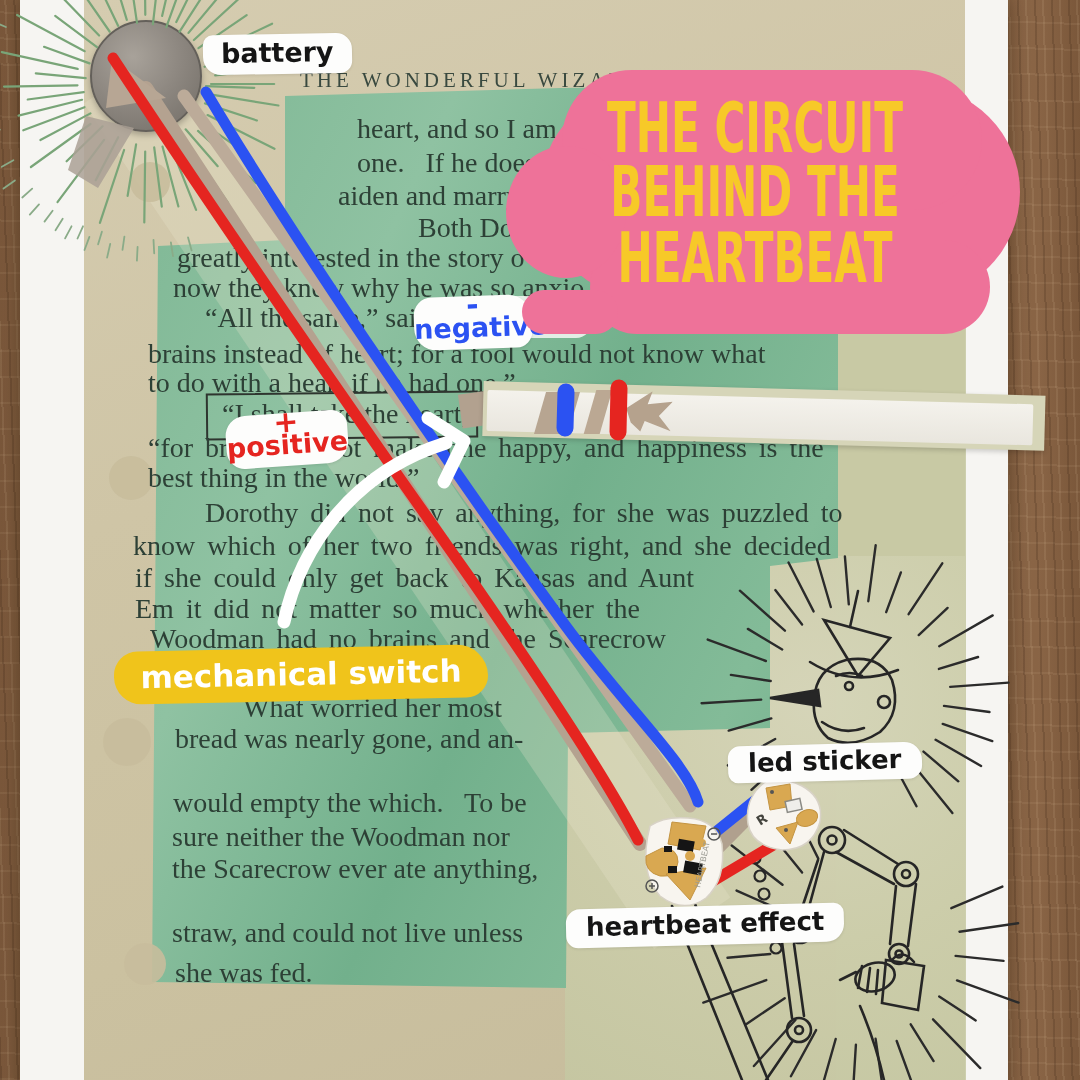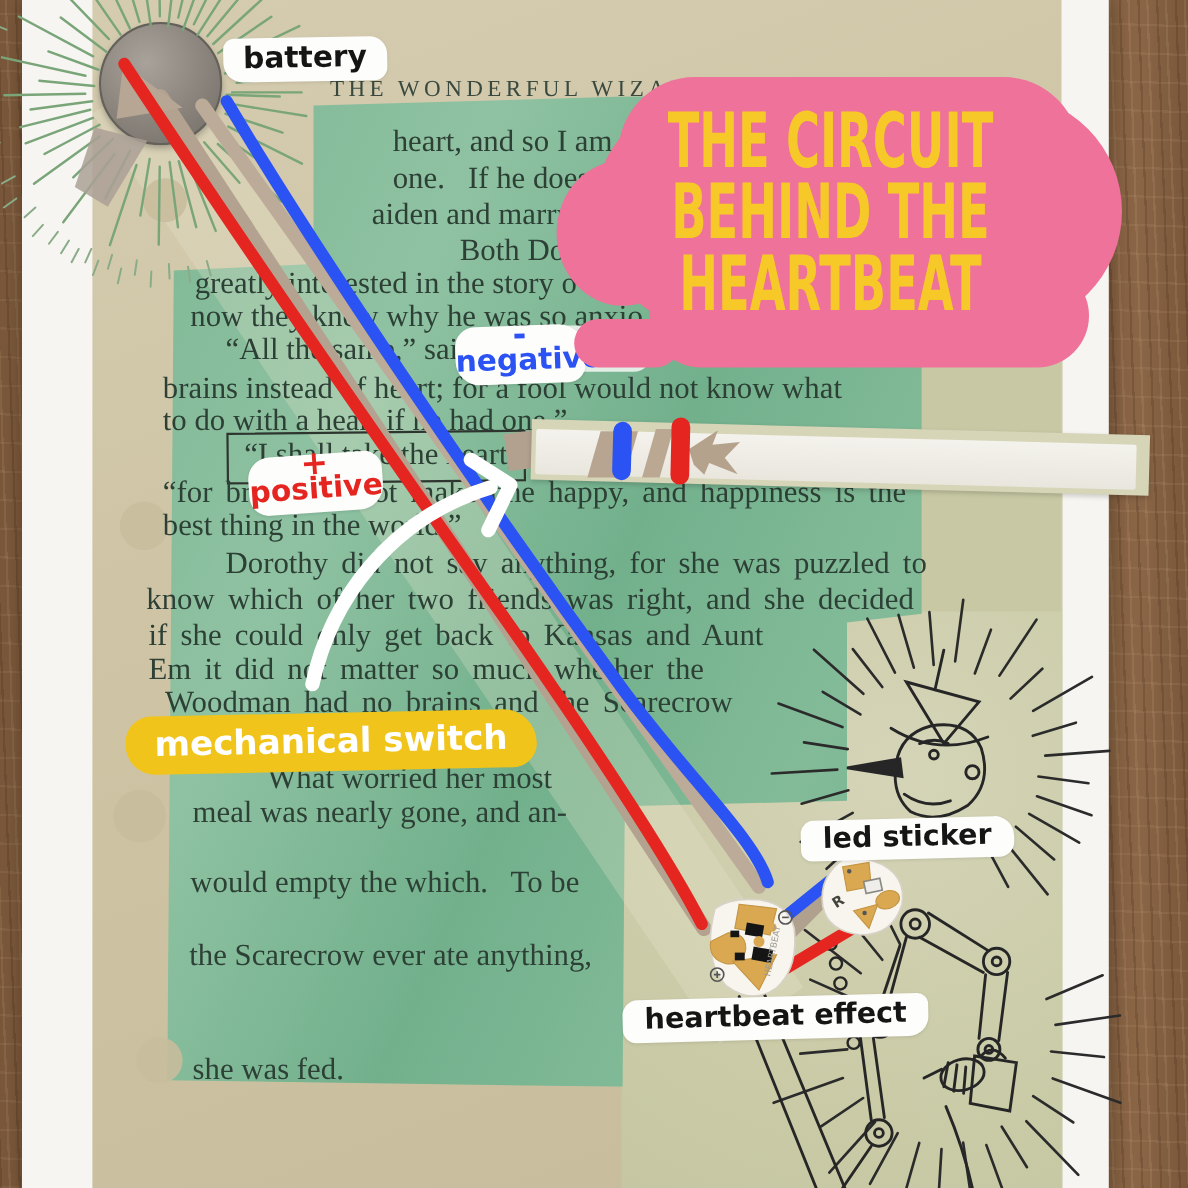--- a/index.html
+++ b/index.html
@@ -123,23 +123,25 @@
   <div class="qbox"></div>
   <div class="bl" style="left:222px;top:398px;">“I shall take the heart,”</div>
   <div class="bl wide" style="left:148px;top:432px;">“for brains do not make one happy, and happiness is the</div>
   <div class="bl" style="left:148px;top:462px;">best thing in the world.”</div>
   <div class="bl wide" style="left:205px;top:497px;">Dorothy did not say anything, for she was puzzled to</div>
   <div class="bl wide" style="left:133px;top:530px;">know which of her two friends was right, and she decided</div>
   <div class="bl wide" style="left:135px;top:562px;">if she could only get back to Kansas and Aunt</div>
   <div class="bl wide" style="left:135px;top:593px;">Em it did not matter so much whether the</div>
   <div class="bl wide" style="left:150px;top:623px;">Woodman had no brains and the Scarecrow</div>
   <div class="bl" style="left:243px;top:692px;">What worried her most</div>
-  <div class="bl" style="left:175px;top:723px;">meal was nearly gone, and an-</div>
+  <div class="bl" style="left:175px;top:723px;">bread was nearly gone, and an-</div>
   <div class="bl" style="left:173px;top:787px;">would empty the which.   To be</div>
+  <div class="bl" style="left:172px;top:821px;">sure neither the Woodman nor</div>
   <div class="bl" style="left:172px;top:853px;">the Scarecrow ever ate anything,</div>
+  <div class="bl" style="left:172px;top:917px;">straw, and could not live unless</div>
   <div class="bl" style="left:175px;top:957px;">she was fed.</div>
   <div class="wpatch"></div>
 
   <div class="bitJ"></div>
   <div class="arm-back"></div>
   <div class="arm-white"></div>
   <div class="bitA"></div>
   <div class="bitB"></div>
   <div class="bitC"></div>
 

